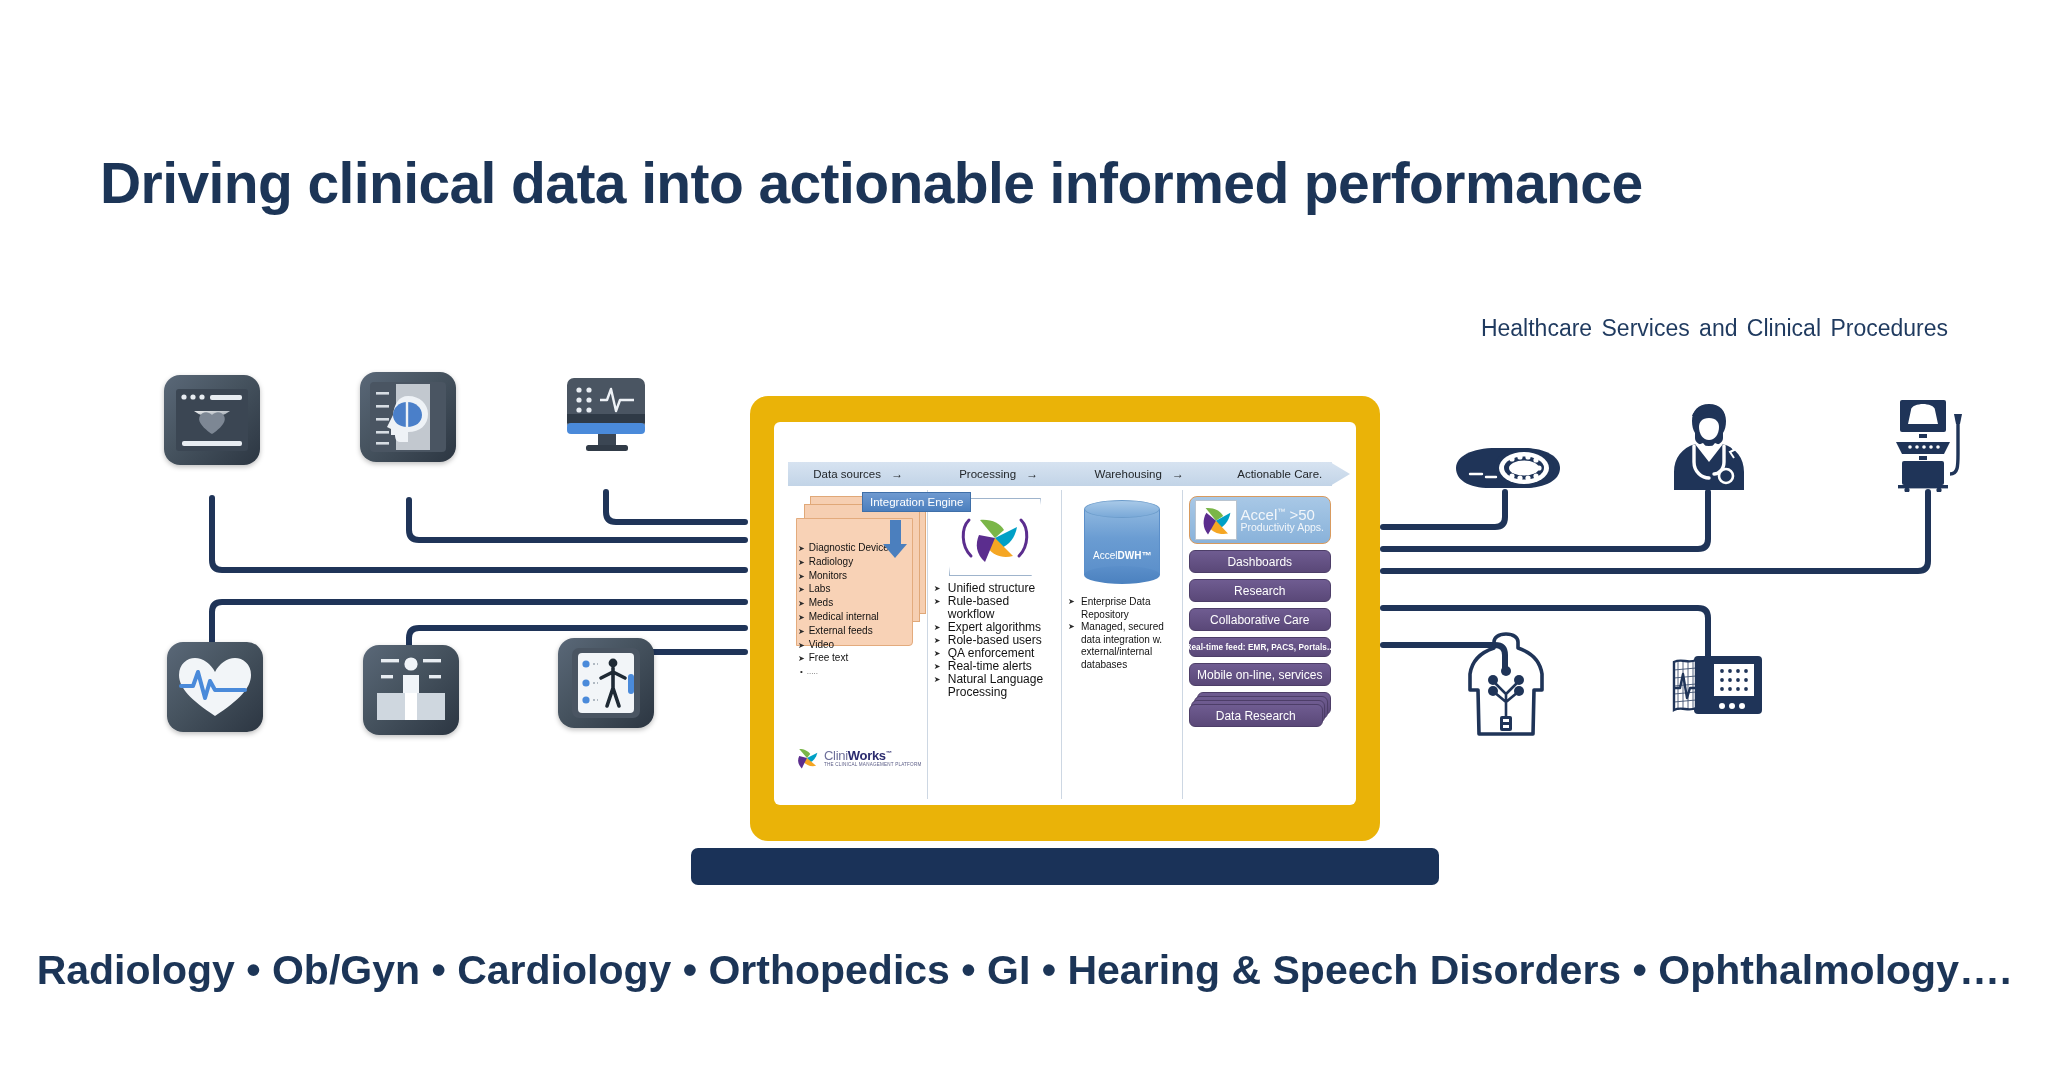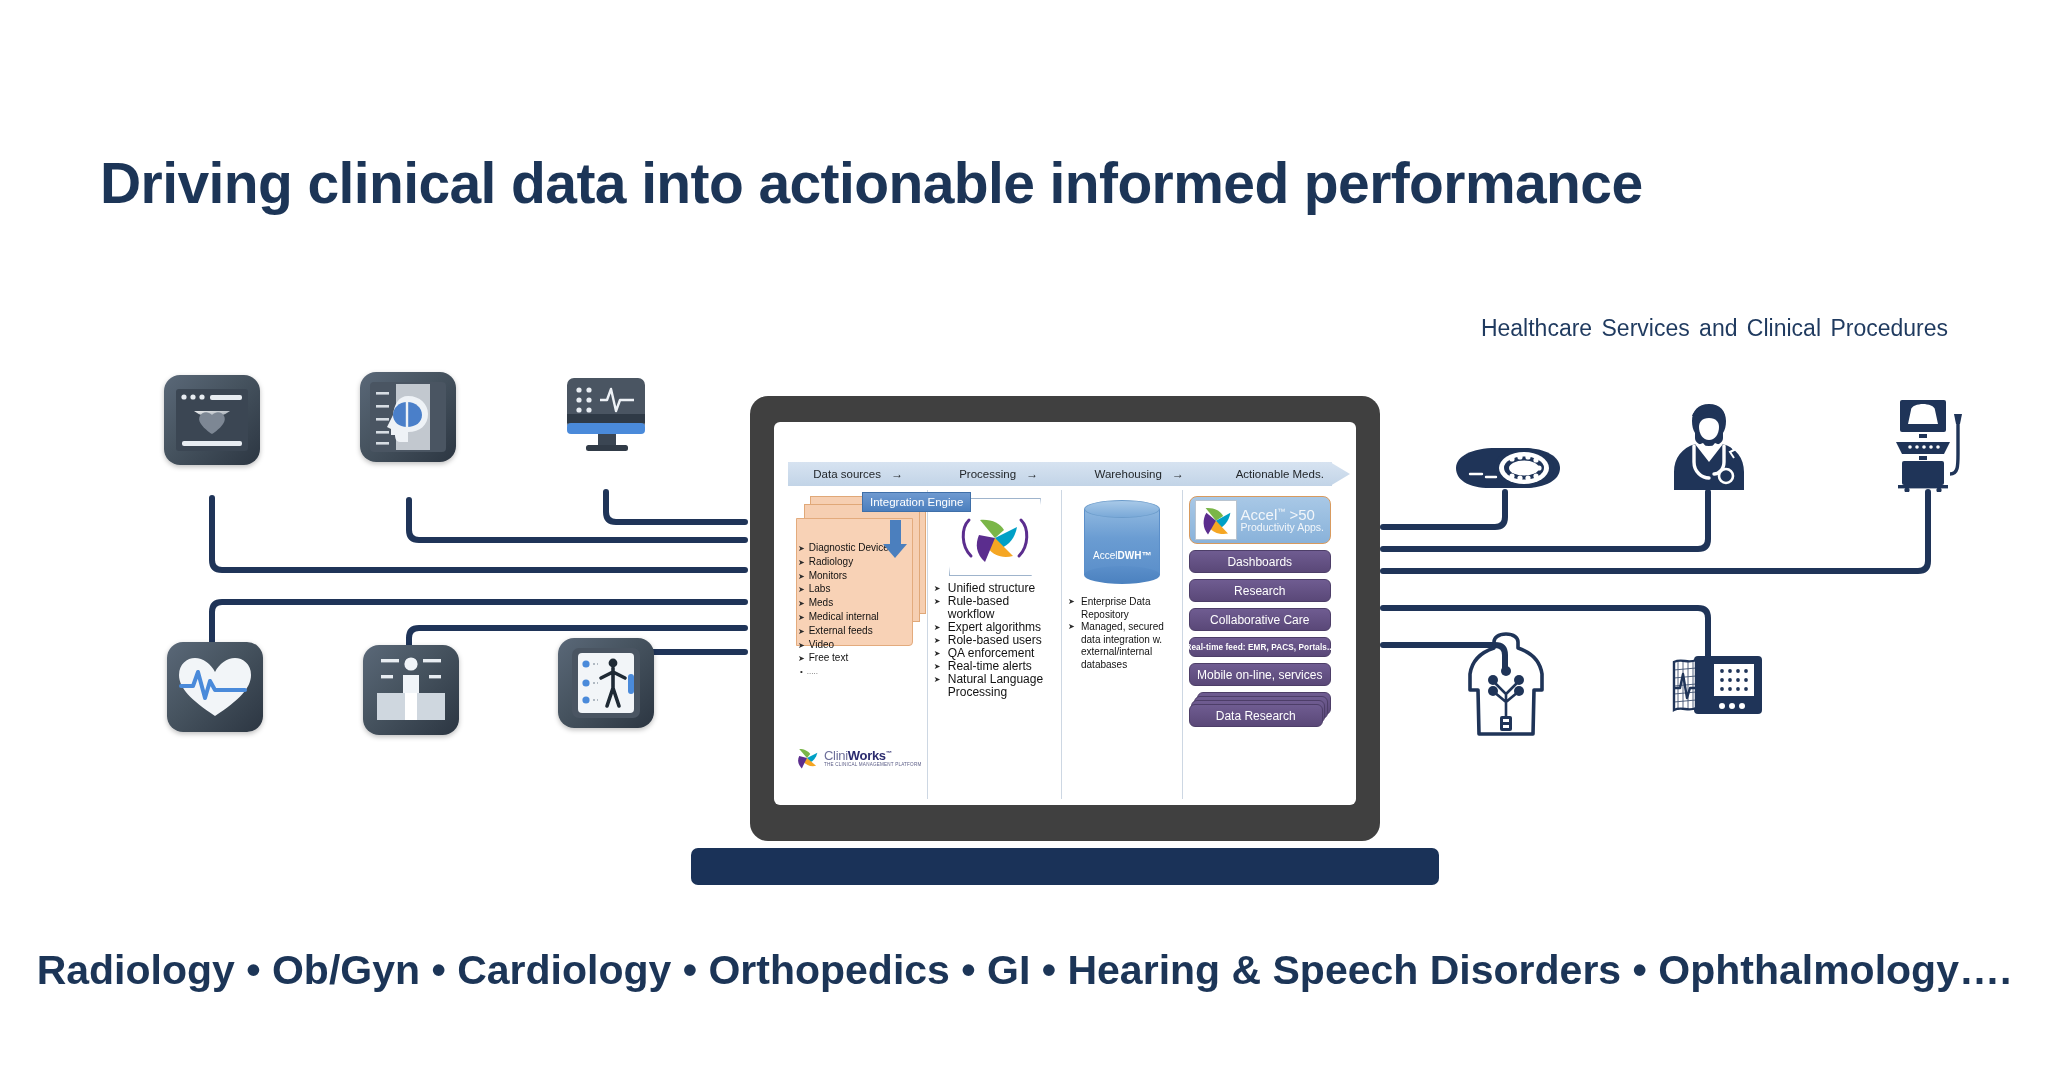--- a/index.html
+++ b/index.html
@@ -45,21 +45,21 @@
   .tile svg { display: block; width: 100%; height: 100%; }
 
   
   .flaticon { position: absolute; }
   .flaticon svg { display: block; fill: #1f3458; }
 
   
   .laptop-lid {
     position: absolute; left: 750px; top: 396px;
     width: 630px; height: 445px;
-    background: #404040; border-radius: 18px;
+    background: #eab308; border-radius: 18px;
     padding: 26px 24px 36px 24px;
   }
   .laptop-screen {
     width: 100%; height: 100%; background: #ffffff; border-radius: 6px;
     position: relative; overflow: hidden;
   }
   .laptop-base {
     position: absolute; left: 691px; top: 848px;
     width: 748px; height: 37px;
     background: #1a3258; border-radius: 7px;
@@ -459,21 +459,21 @@
             </div>
             <div class="ribbon-cell">
               <span>Processing</span>
               <span class="arw">→</span>
             </div>
             <div class="ribbon-cell">
               <span>Warehousing</span>
               <span class="arw">→</span>
             </div>
             <div class="ribbon-cell">
-              <span>Actionable Meds.</span>
+              <span>Actionable Care.</span>
             </div>
           </div>
         </div>
 
         <div class="cols">
 
           <div class="col col-ds">
             <div class="sheet-stack">
               <div class="sheet s1"></div>
               <div class="sheet s3"></div>

